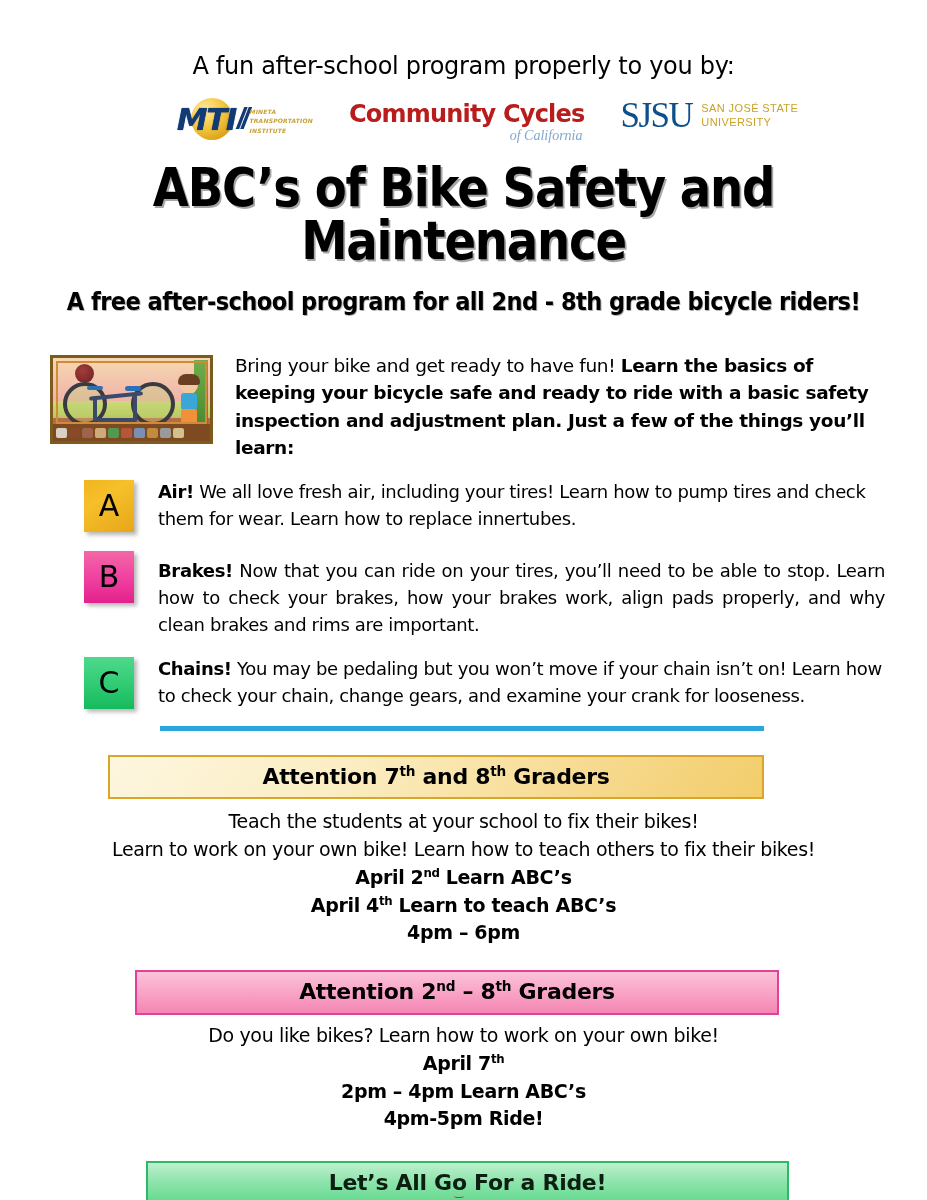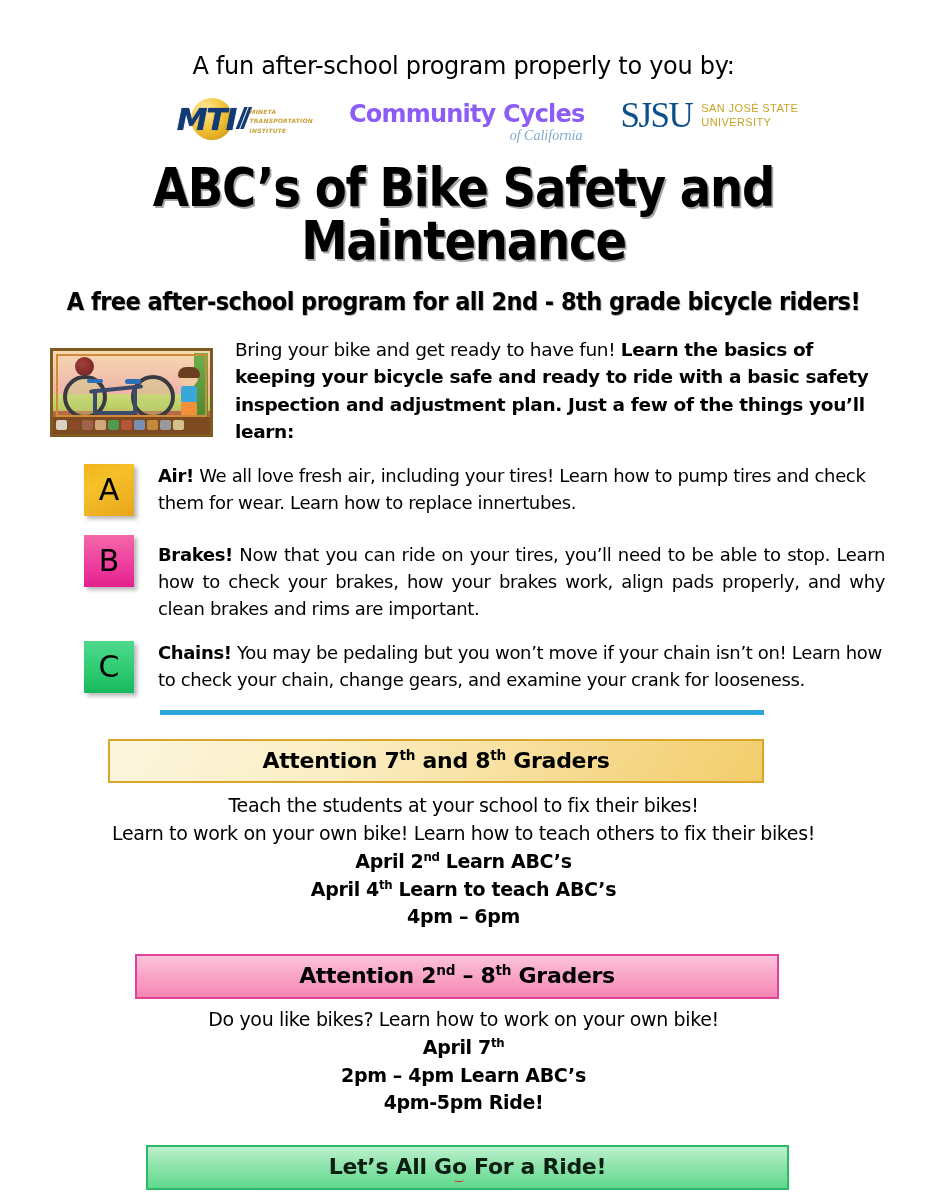--- a/index.html
+++ b/index.html
@@ -85,21 +85,21 @@
     padding-top: 4px;
   }
 
   
   .logo-cc { position: relative; height: 46px; }
   .cc-main {
     font-family: "DejaVu Sans", sans-serif;
     font-weight: bold;
     font-size: 24px;
     letter-spacing: -0.8px;
-    color: #8b5cf6;
+    color: #b91c1c;
     line-height: 1;
     padding-top: 6px;
   }
   .cc-sub {
     font-family: "Liberation Serif", serif;
     font-style: italic;
     font-size: 14px;
     color: #7fa8cd;
     text-align: right;
     line-height: 1;
@@ -145,24 +145,23 @@
     line-height: 1;
     letter-spacing: -0.6px;
     margin-top: 22px;
     transform: scaleX(0.9);
     text-shadow: 1px 1px 0 rgba(0,0,0,0.3);
   }
 
   
   .intro-row {
     display: flex;
-    margin-top: 22px;
+    margin-top: 38px;
     padding-left: 50px;
     padding-right: 42px;
-    align-items: center;
   }
   .bike-thumb {
     width: 163px;
     height: 89px;
     flex: 0 0 auto;
     margin-top: 3px;
     position: relative;
     overflow: hidden;
     border: 3px solid #7d5a1e;
     box-sizing: border-box;

